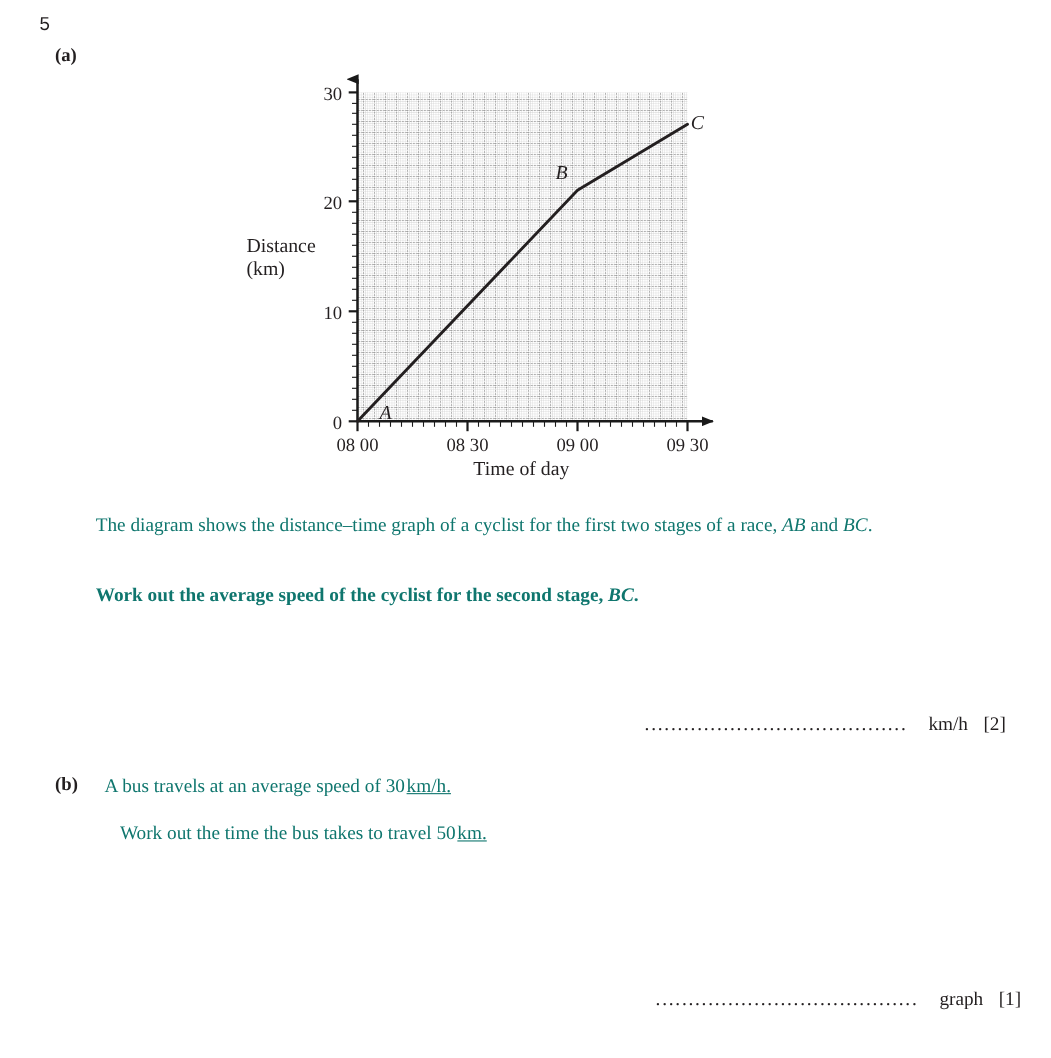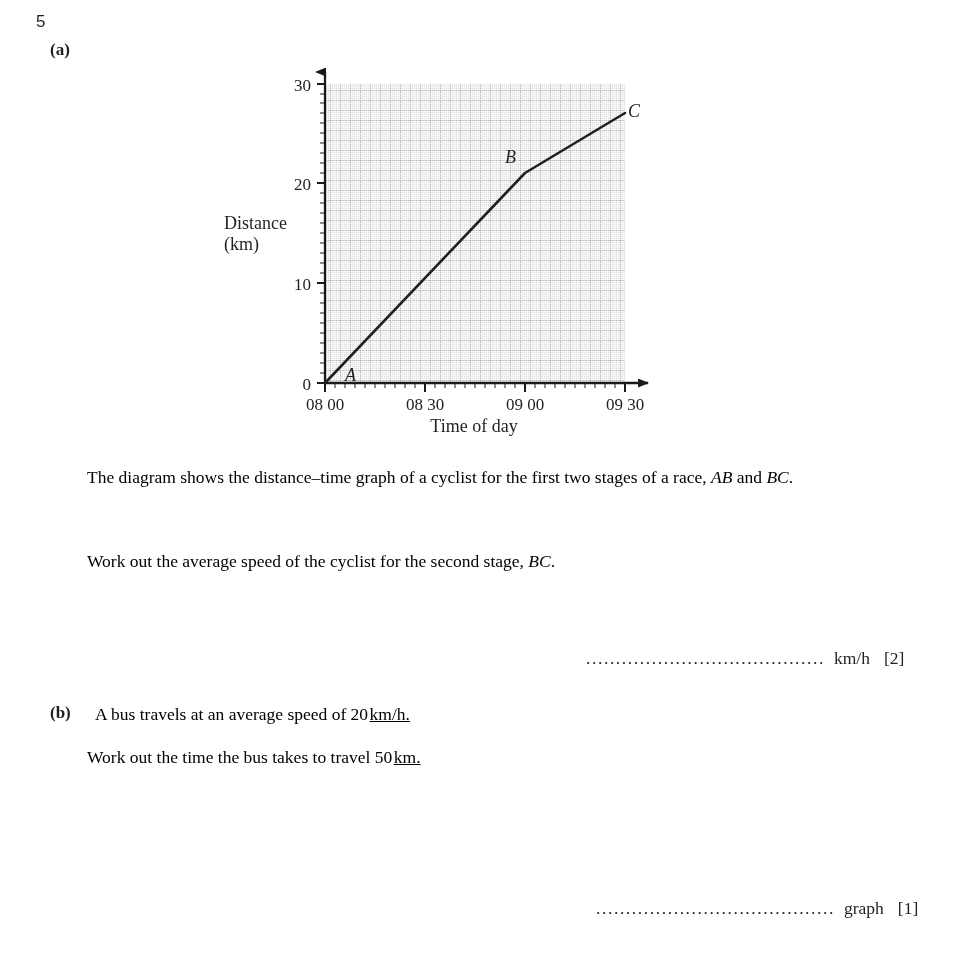--- a/index.html
+++ b/index.html
@@ -65,39 +65,40 @@
     font-family: "Liberation Serif", serif;
     font-size: 18px;
     fill: #231f20;
   }
 
   
   .body-text {
     position: absolute;
     font-size: 17.5px;
     line-height: 23px;
-    color: #000000;
+    color: #0f766e;
   }
   #stem-paragraph {
     left: 87px;
     top: 466px;
     width: 790px;
   }
   #question-a-text {
     left: 87px;
-    top: 550px;
+    top: 529px;
     width: 790px;
+    font-weight: bold;
   }
   #question-b-intro {
     left: 95px;
     top: 703px;
     width: 780px;
   }
   #question-b-text {
-    left: 87px;
+    left: 109px;
     top: 746px;
     width: 780px;
   }
   em.var { font-style: italic; }
   .thin { margin-left: 1.5px; text-decoration: underline; }
 
   
   .answer-row {
     position: absolute;
     display: flex;
@@ -106,21 +107,21 @@
     color: #231f20;
     white-space: nowrap;
   }
   #answer-row-a { left: 586px; top: 648px; }
   #answer-row-b { left: 596px; top: 898px; }
   .dot-leader {
     letter-spacing: 1.6px;
     font-size: 17.5px;
     color: #231f20;
   }
-  .answer-unit { margin-left: 9px; }
+  .answer-unit { margin-left: 19px; }
   .mark-allocation { margin-left: 14px; }
 </style>
 </head>
 <body>
 
 <div id="question-number">5</div>
 <div id="part-a-label">(a)</div>
 
 <div id="graph-figure">
   <svg id="graph-svg" width="700" height="450" viewBox="0 0 700 450" xmlns="http://www.w3.org/2000/svg">
@@ -254,21 +255,21 @@
 <div class="body-text" id="question-a-text"><span>Work out the average speed of the cyclist for the second stage, </span><em class="var">BC</em><span>.</span></div>
 
 <div class="answer-row" id="answer-row-a">
   <span class="dot-leader">........................................</span>
   <span class="answer-unit">km/h</span>
   <span class="mark-allocation">[2]</span>
 </div>
 
 <div id="part-b-label">(b)</div>
 
-<div class="body-text" id="question-b-intro"><span>A bus travels at an average speed of 20</span><span class="thin">km/h.</span></div>
+<div class="body-text" id="question-b-intro"><span>A bus travels at an average speed of 30</span><span class="thin">km/h.</span></div>
 
 <div class="body-text" id="question-b-text"><span>Work out the time the bus takes to travel 50</span><span class="thin">km.</span></div>
 
 <div class="answer-row" id="answer-row-b">
   <span class="dot-leader">........................................</span>
   <span class="answer-unit">graph</span>
   <span class="mark-allocation">[1]</span>
 </div>
 
 </body></html>

